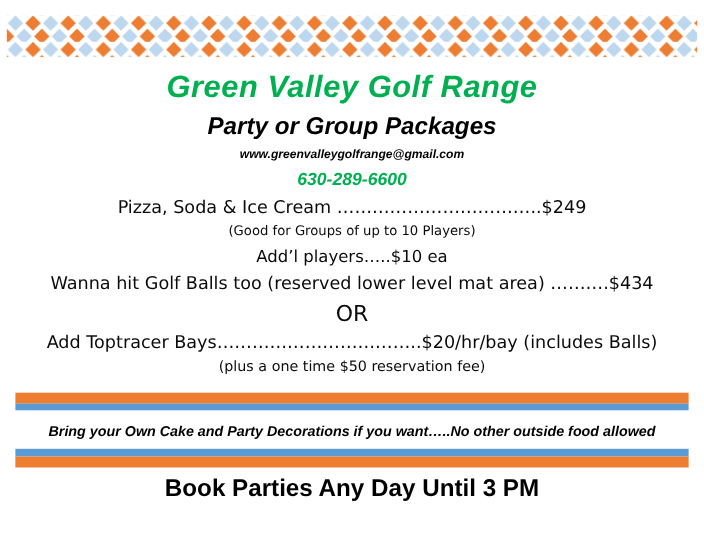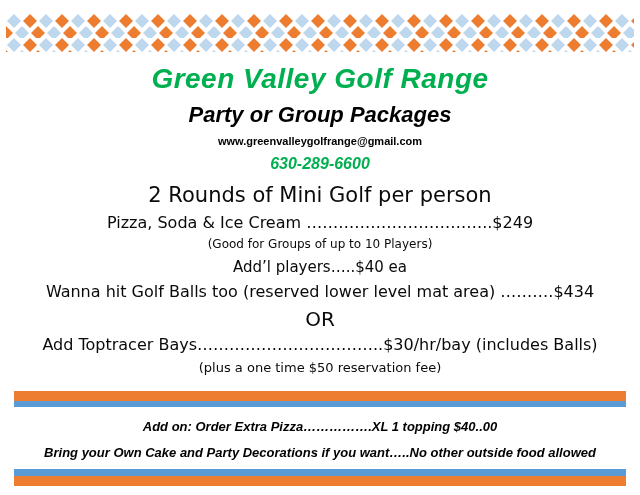--- a/index.html
+++ b/index.html
@@ -27,20 +27,21 @@
   }
   .subtitle {
     margin-top: 7px;
     font-style: italic;
     font-weight: bold;
     font-size: 22px;
     color: #000000;
   }
   .email {
     margin-top: 7px;
+    font-style: italic;
     font-weight: bold;
     font-size: 11px;
     color: #000000;
   }
   .phone {
     margin-top: 8px;
     font-style: italic;
     font-weight: bold;
     font-size: 16px;
     color: var(--green);
@@ -100,35 +101,33 @@
       </pattern>
     </defs>
     <rect width="628" height="38" fill="url(#diamonds)"></rect>
   </svg>
 
   <div class="title">Green Valley Golf Range</div>
   <div class="subtitle">Party or Group Packages</div>
   <div class="email">www.greenvalleygolfrange@gmail.com</div>
   <div class="phone">630-289-6600</div>
 
-  <div class="casual l-rounds">2 Rounds of Mini Golf per person</div>
   <div class="casual l-pizza">Pizza, Soda &amp; Ice Cream ……………………………..$249</div>
   <div class="casual l-groups">(Good for Groups of up to 10 Players)</div>
-  <div class="casual l-addl">Add’l players…..$40 ea</div>
+  <div class="casual l-addl">Add’l players…..$10 ea</div>
   <div class="casual l-wanna">Wanna hit Golf Balls too (reserved lower level mat area) ……….$434</div>
   <div class="casual l-or">OR</div>
-  <div class="casual l-toptracer">Add Toptracer Bays……………………………..$30/hr/bay (includes Balls)</div>
+  <div class="casual l-toptracer">Add Toptracer Bays……………………………..$20/hr/bay (includes Balls)</div>
   <div class="casual l-resfee">(plus a one time $50 reservation fee)</div>
 
   <div class="bars-top">
     <div class="bar bar-orange"></div>
     <div class="bar bar-blue-thin"></div>
   </div>
 
-  <div class="addon">Add on:  Order Extra Pizza…………….XL 1 topping $40..00</div>
   <div class="cake">Bring your Own Cake and Party Decorations if you want…..No other outside food allowed</div>
 
   <div class="bars-bottom">
     <div class="bar bar-blue"></div>
     <div class="bar bar-orange"></div>
   </div>
 
   <div class="book">Book Parties Any Day Until 3 PM</div>
 
 </div>

